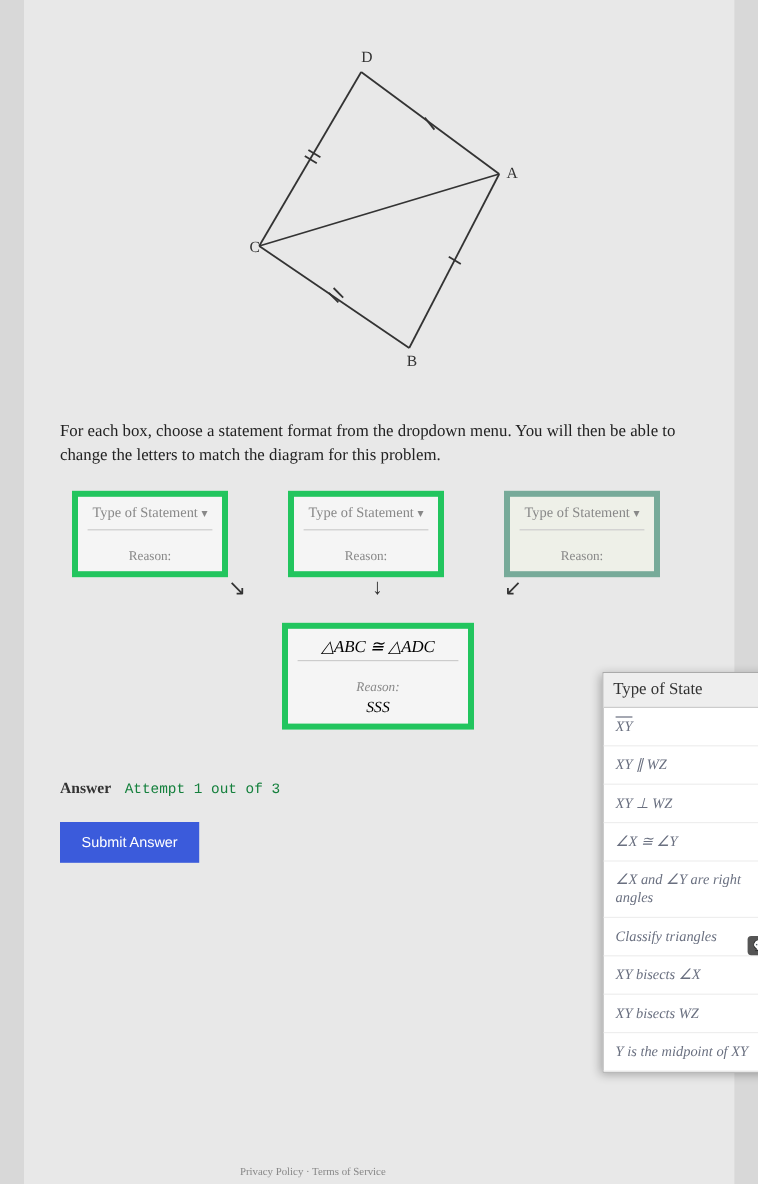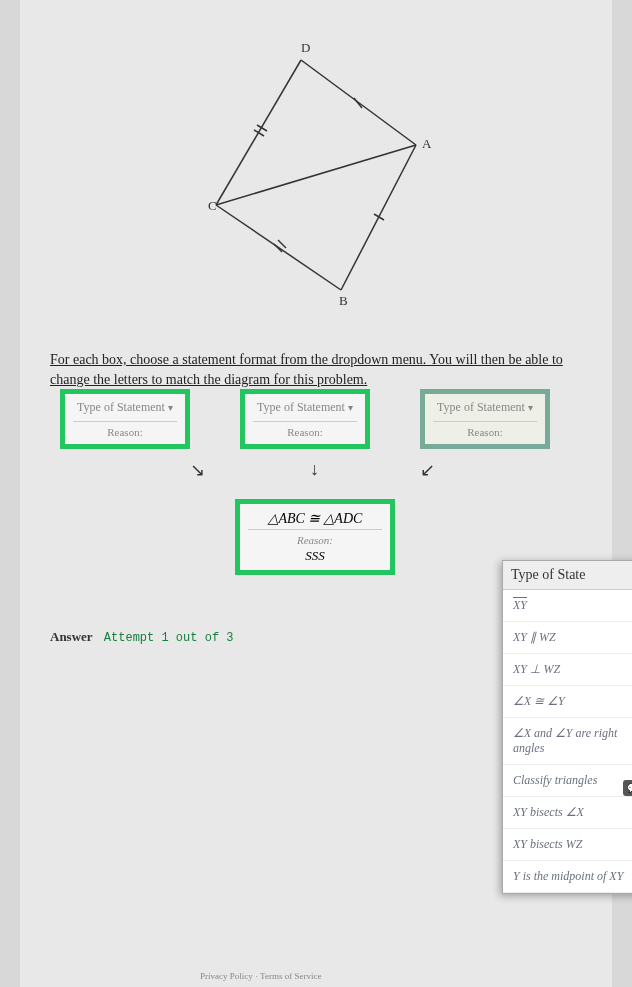--- a/index.html
+++ b/index.html
@@ -26,21 +26,21 @@
     }
     .diagram-area {
       display: flex;
       justify-content: center;
       margin: 10px 0 40px 0;
     }
     .problem-text {
       font-size: 14px;
       line-height: 1.4;
       color: #222;
-      text-decoration: underline;
+      margin-bottom: 20px;
     }
     .flowchart {
       position: relative;
       height: 200px;
       margin-bottom: 30px;
     }
     .stmt-box {
       position: absolute;
       border: 5px solid #22c55e;
       background: #f5f5f5;
@@ -51,21 +51,21 @@
     }
     .stmt-box .header {
       color: #888;
       font-size: 12px;
       padding-bottom: 4px;
     }
     .stmt-box .reason-label {
       color: #888;
       font-size: 11px;
       border-top: 1px solid #ccc;
-      padding-top: 4px;
+      padding-top: 16px;
       margin-top: 2px;
     }
     .stmt-box .reason-val {
       font-size: 13px;
       padding-top: 2px;
     }
     .stmt-box.highlighted {
       background: #eef0e8;
       border-color: #7a9;
     }
@@ -196,20 +196,21 @@
     <div class="arrow arrow1">↘</div>
     <div class="arrow arrow2">↓</div>
     <div class="arrow arrow3">↙</div>
   </div>
 
   <div class="answer-row">
     <span class="answer-label">Answer</span>
     <span class="attempt-label">Attempt 1 out of 3</span>
   </div>
 
+  <button class="submit-btn">Submit Answer</button>
 
   <div class="footer-links">Privacy Policy · Terms of Service</div>
 </div>
 
 <div class="dropdown-menu">
   <div class="dd-title">Type of State</div>
   <div class="dd-item"><span class="overline">XY</span></div>
   <div class="dd-item">XY ∥ WZ</div>
   <div class="dd-item">XY ⊥ WZ</div>
   <div class="dd-item">∠X ≅ ∠Y</div>

